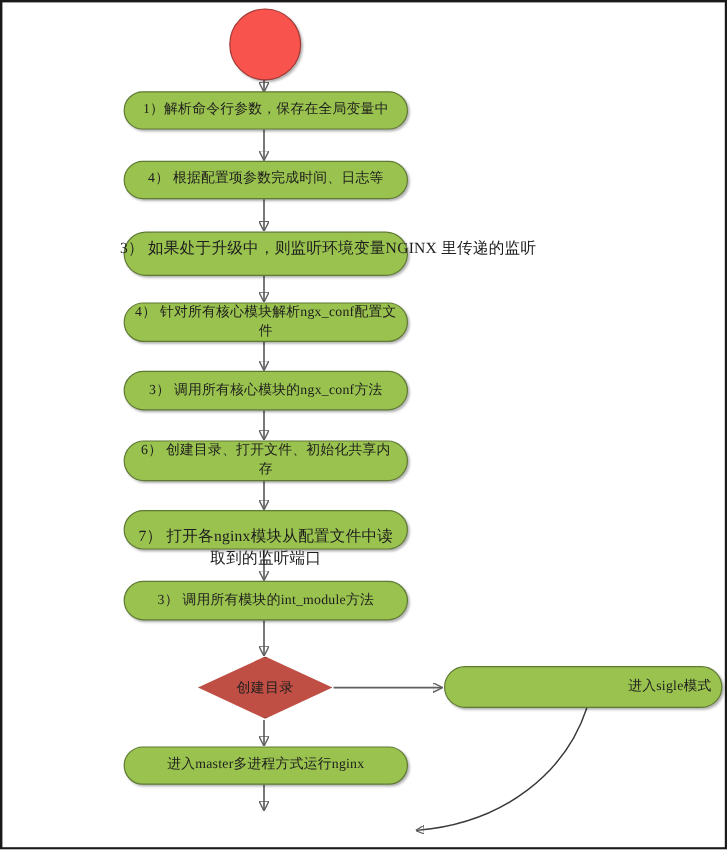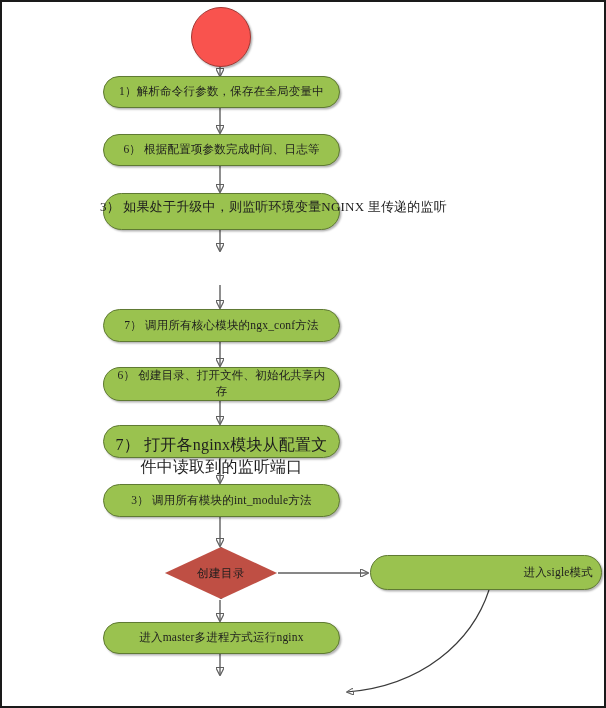--- a/index.html
+++ b/index.html
@@ -139,38 +139,41 @@
     <path class="curve" d="M 487 588 C 470 640 420 684 345 690" marker-end="url(#arrowdark)"></path>
   </svg>
 
   <div class="start-circle"></div>
 
   <div class="node pill" style="left:101px; top:74px; width:237px; height:32px;">
     <span class="txt">1）解析命令行参数，保存在全局变量中</span>
   </div>
 
   <div class="node pill" style="left:101px; top:132px; width:237px; height:32px;">
-    <span class="txt">6） 根据配置项参数完成时间、日志等</span>
+    <span class="txt">4） 根据配置项参数完成时间、日志等</span>
   </div>
 
   <div class="node pill overflow" style="left:101px; top:191px; width:237px; height:37px; display:block; padding-top:4px;">
     <span class="txt" style="font-size:13px; margin-left:-12px;">3） 如果处于升级中，则监听环境变量NGINX 里传递的监听</span>
   </div>
 
+  <div class="node pill" style="left:101px; top:250px; width:237px; height:33px;">
+    <span class="txt">4） 针对所有核心模块解析ngx_conf配置文件</span>
+  </div>
 
   <div class="node pill" style="left:101px; top:307px; width:237px; height:33px;">
-    <span class="txt">7） 调用所有核心模块的ngx_conf方法</span>
+    <span class="txt">3） 调用所有核心模块的ngx_conf方法</span>
   </div>
 
   <div class="node pill" style="left:101px; top:365px; width:237px; height:34px;">
     <span class="txt">6） 创建目录、打开文件、初始化共享内存</span>
   </div>
 
   <div class="node pill" style="left:101px; top:423px; width:237px; height:33px;">
-    <span class="txt" style="font-size:16px;margin-top:28px;">7） 打开各nginx模块从配置文件中读取到的监听端口</span>
+    <span class="txt" style="font-size:13px;margin-top:28px;">7） 打开各nginx模块从配置文件中读取到的监听端口</span>
   </div>
 
   <div class="node pill" style="left:101px; top:482px; width:237px; height:33px;">
     <span class="txt">3） 调用所有模块的int_module方法</span>
   </div>
 
   <div class="diamond-wrap">
     <div class="diamond-shape"></div>
     <div class="diamond-label">创建目录</div>
   </div>

